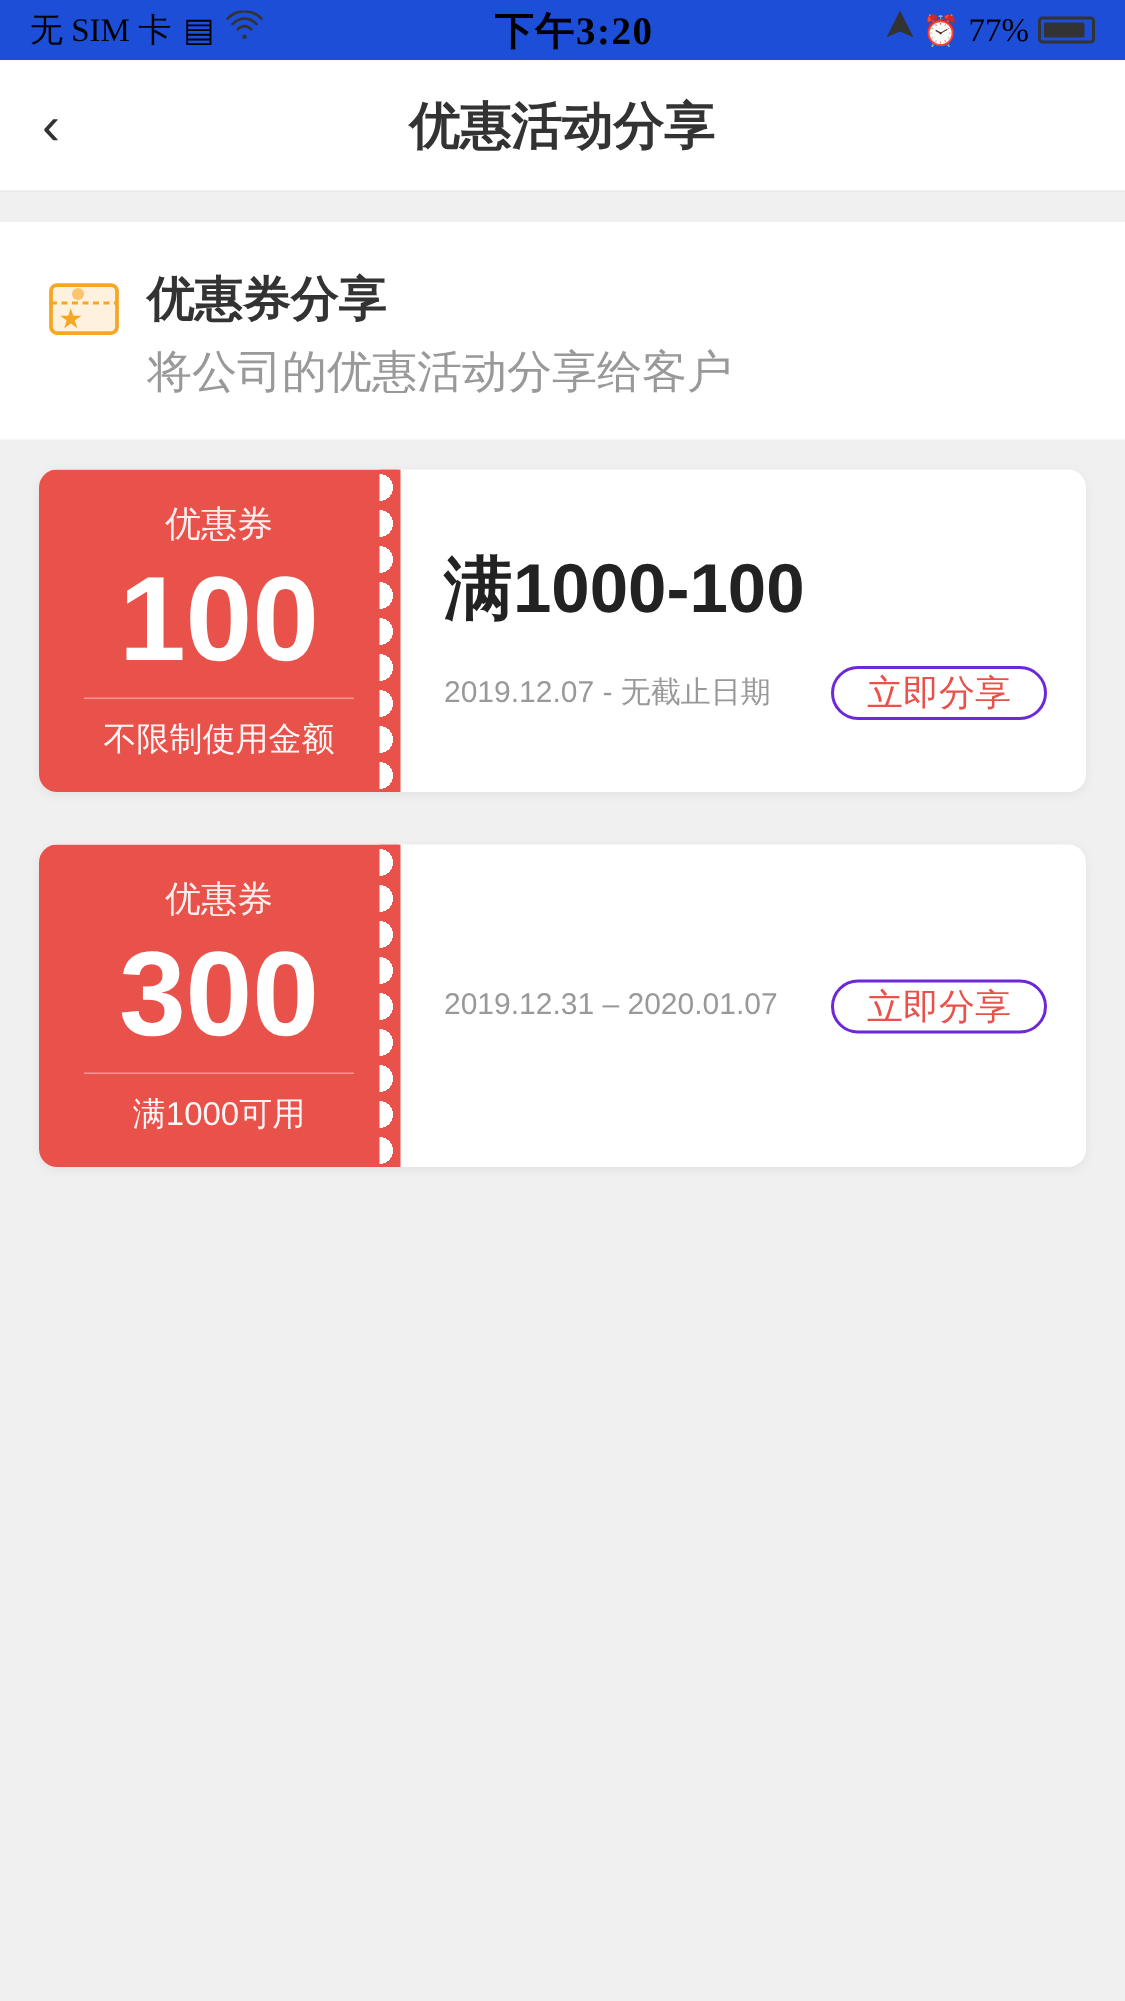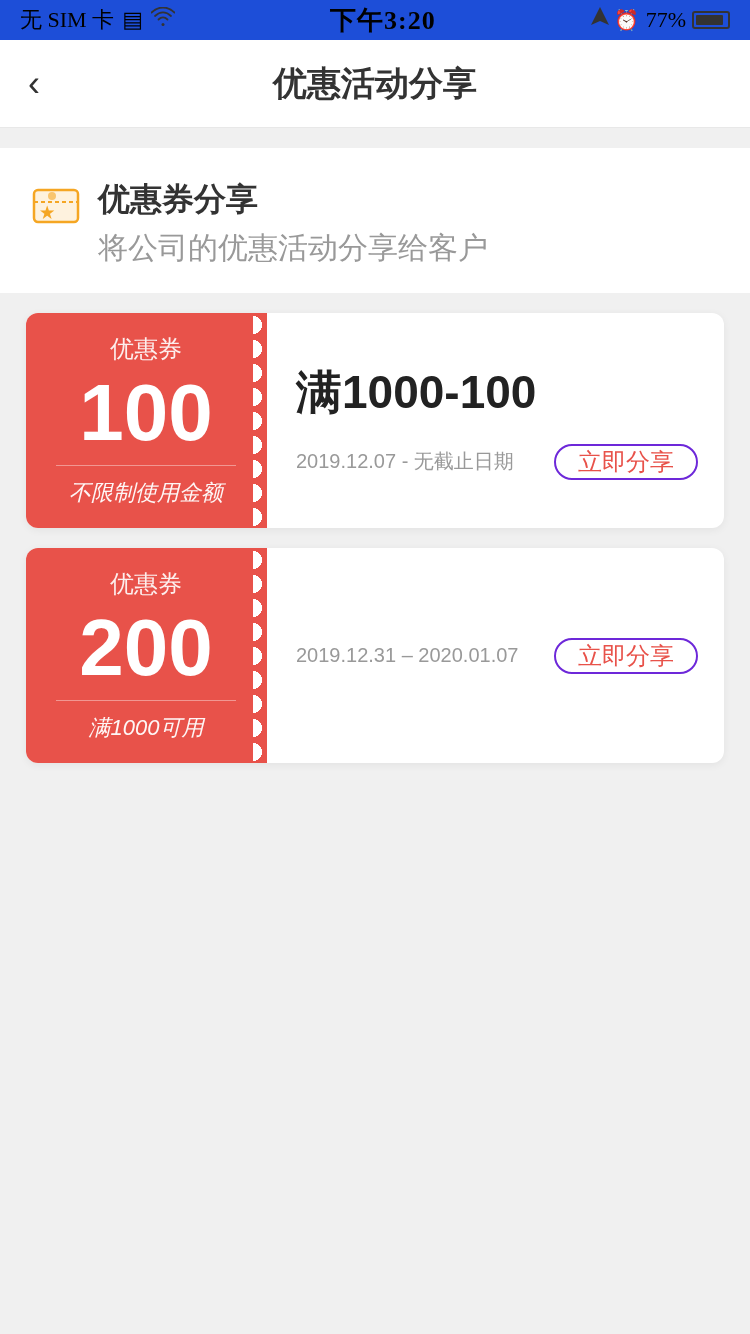--- a/index.html
+++ b/index.html
@@ -109,21 +109,21 @@
     .section-subtitle {
       font-size: 30px;
       color: #999;
     }
 
     
     .coupon-list {
       padding: 0 0 30px 0;
       display: flex;
       flex-direction: column;
-      gap: 0;
+      gap: 15px;
     }
 
     
     .coupon-card {
       background: #fff;
       margin: 20px 26px 0 26px;
       border-radius: 12px;
       overflow: hidden;
       display: flex;
       box-shadow: 0 2px 8px rgba(0,0,0,0.06);
@@ -180,21 +180,20 @@
     .coupon-divider {
       width: 180px;
       height: 1px;
       background: rgba(255,255,255,0.4);
       margin-bottom: 12px;
     }
     .coupon-condition {
       font-size: 22px;
       color: rgba(255,255,255,0.95);
       text-align: left;
-      font-style: italic;
     }
 
     
     .coupon-right {
       flex: 1;
       padding: 26px 26px 26px 30px;
       display: flex;
       flex-direction: column;
       justify-content: center;
     }
@@ -300,21 +299,21 @@
       <div class="coupon-meta">
         <span class="coupon-date">2019.12.07 - 无截止日期</span>
         <button class="share-btn">立即分享</button>
       </div>
     </div>
   </div>
 
   <div class="coupon-card">
     <div class="coupon-left">
       <div class="coupon-label">优惠券</div>
-      <div class="coupon-value">200</div>
+      <div class="coupon-value">300</div>
       <div class="coupon-divider"></div>
       <div class="coupon-condition">满1000可用</div>
     </div>
     <div class="coupon-right">
       <div class="coupon-meta">
         <span class="coupon-date">2019.12.31 – 2020.01.07</span>
         <button class="share-btn">立即分享</button>
       </div>
     </div>
   </div>

